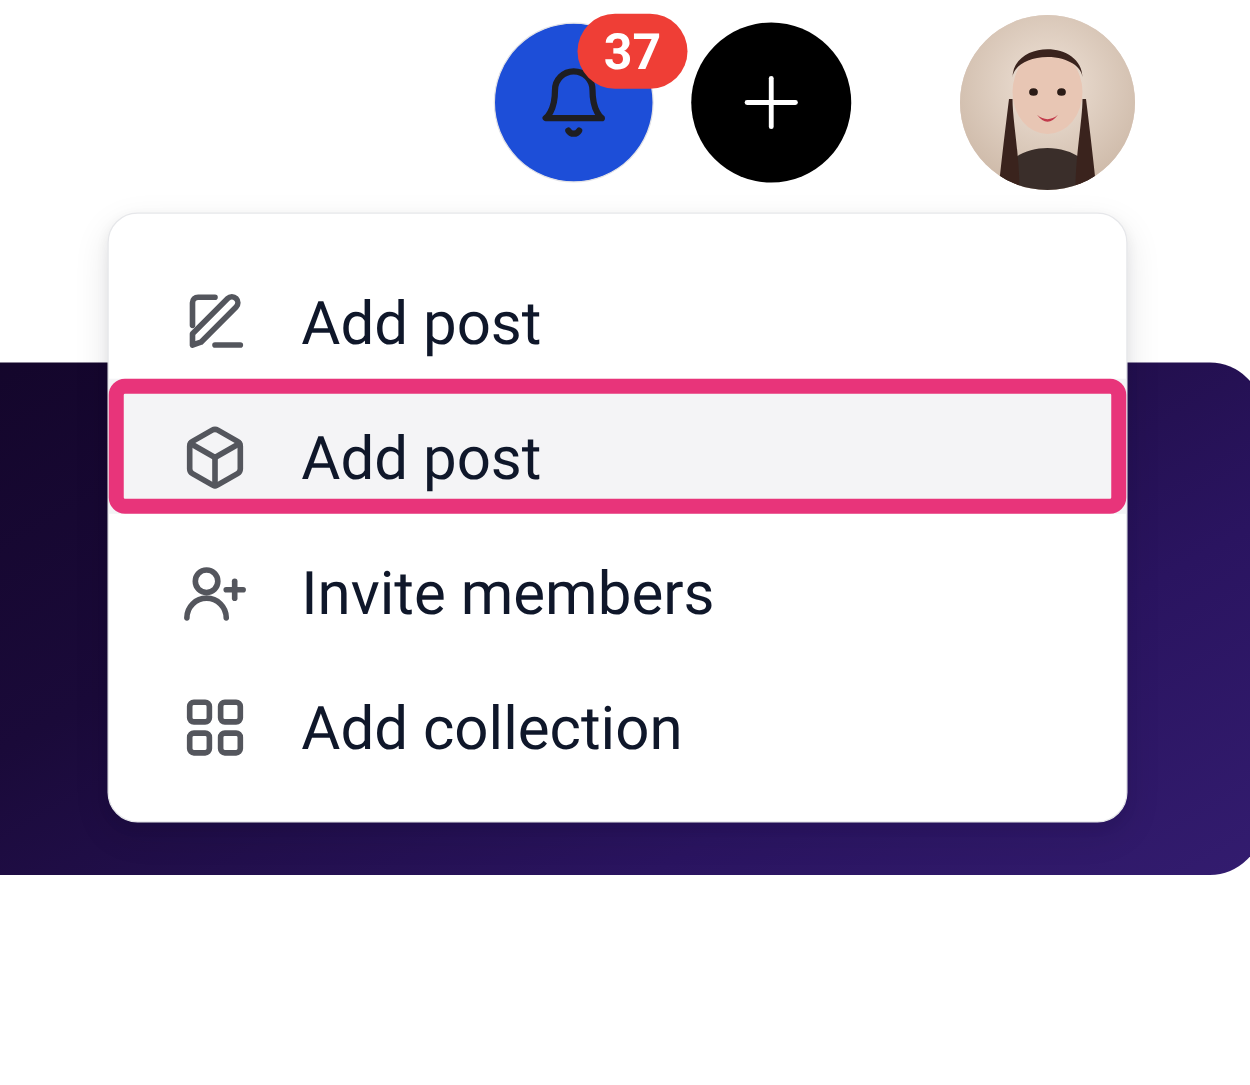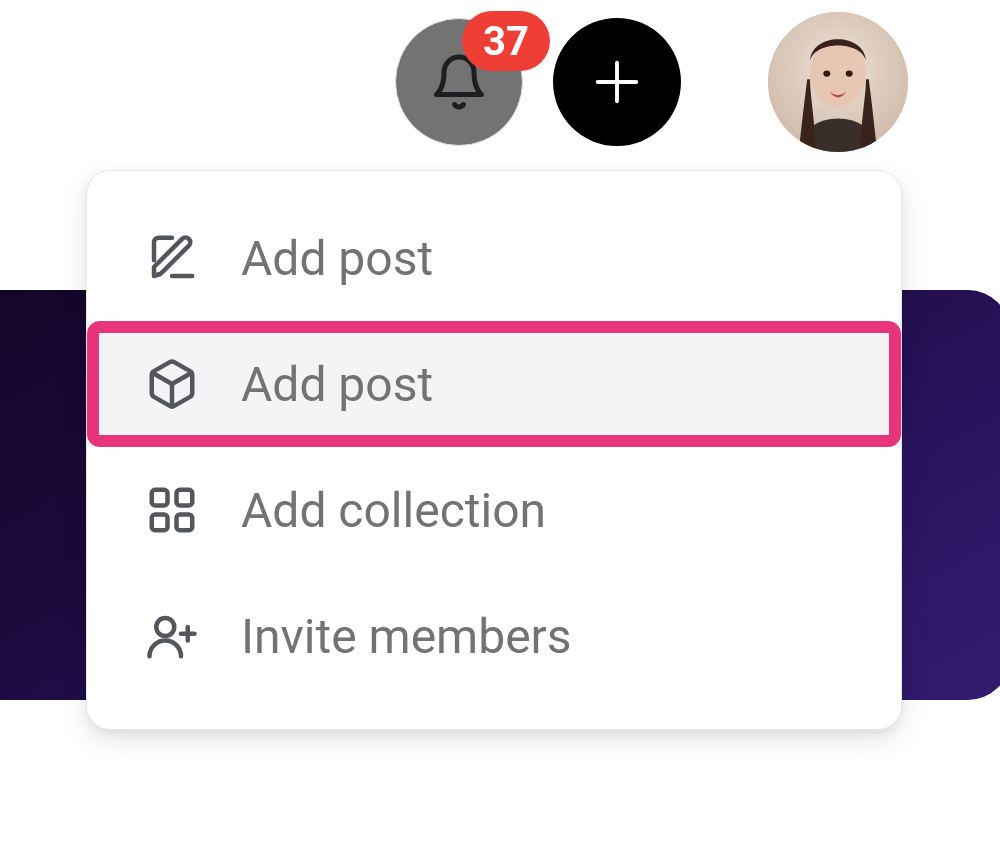--- a/index.html
+++ b/index.html
@@ -54,21 +54,21 @@
       z-index: 6;
     }
     .circle-btn {
       width: 128px; height: 128px;
       border-radius: 50%;
       display: flex;
       align-items: center;
       justify-content: center;
       position: relative;
     }
-    .bell-wrap { border: 1px solid #e3e3e6; background: #737373; }
+    .bell-wrap { border: 1px solid #e3e3e6; background: #1d4ed8; }
     .plus-wrap { background: #000; }
     .avatar {
       width: 140px; height: 140px;
       border-radius: 50%;
       overflow: hidden;
       background: #e2d2c8;
       position: absolute;
       top: 12px;
       left: 768px;
       z-index: 6;
@@ -101,23 +101,23 @@
       border: 1px solid #e6e7ea;
       border-radius: 24px;
       box-shadow: 0 10px 28px rgba(5,5,30,.10), 0 4px 10px rgba(5,5,30,.06);
       padding: 24px 0 30px;
       z-index: 5;
     }
     .menu-item {
       display: flex;
       align-items: center;
       gap: 40px;
-      padding: 34px 56px 34px 56px;
+      padding: 34px 56px 16px 56px;
       font-size: 48px;
-      color: #737373;
+      color: #0f172a;
       cursor: pointer;
       position: relative;
     }
     .menu-item .icon {
       width: 58px; height: 58px;
       display: flex; align-items: center; justify-content: center;
       color: #54565d;
       flex: 0 0 58px;
     }
     .menu-item.hovered {
@@ -200,34 +200,34 @@
         <line x1="12" y1="22" x2="12" y2="12"></line>
       </svg>
     </span>
     <span>Add post</span>
     <span class="highlight-ring"></span>
   </div>
 
   <div class="menu-item">
     <span class="icon">
       <svg width="54" height="54" viewBox="0 0 24 24" fill="none" stroke="#54565d" stroke-width="2" stroke-linecap="round" stroke-linejoin="round">
+        <circle cx="9" cy="8" r="4"></circle>
+        <path d="M2 21a7 7 0 0 1 14 0"></path>
+        <line x1="19" y1="8" x2="19" y2="14"></line>
+        <line x1="16" y1="11" x2="22" y2="11"></line>
+      </svg>
+    </span>
+    <span>Invite members</span>
+  </div>
+
+  <div class="menu-item">
+    <span class="icon">
+      <svg width="54" height="54" viewBox="0 0 24 24" fill="none" stroke="#54565d" stroke-width="2" stroke-linecap="round" stroke-linejoin="round">
         <rect x="3" y="3" width="7" height="7" rx="1.5"></rect>
         <rect x="14" y="3" width="7" height="7" rx="1.5"></rect>
         <rect x="14" y="14" width="7" height="7" rx="1.5"></rect>
         <rect x="3" y="14" width="7" height="7" rx="1.5"></rect>
       </svg>
     </span>
     <span>Add collection</span>
   </div>
 
-  <div class="menu-item">
-    <span class="icon">
-      <svg width="54" height="54" viewBox="0 0 24 24" fill="none" stroke="#54565d" stroke-width="2" stroke-linecap="round" stroke-linejoin="round">
-        <circle cx="9" cy="8" r="4"></circle>
-        <path d="M2 21a7 7 0 0 1 14 0"></path>
-        <line x1="19" y1="8" x2="19" y2="14"></line>
-        <line x1="16" y1="11" x2="22" y2="11"></line>
-      </svg>
-    </span>
-    <span>Invite members</span>
-  </div>
-
 </div>
 
 </body></html>

